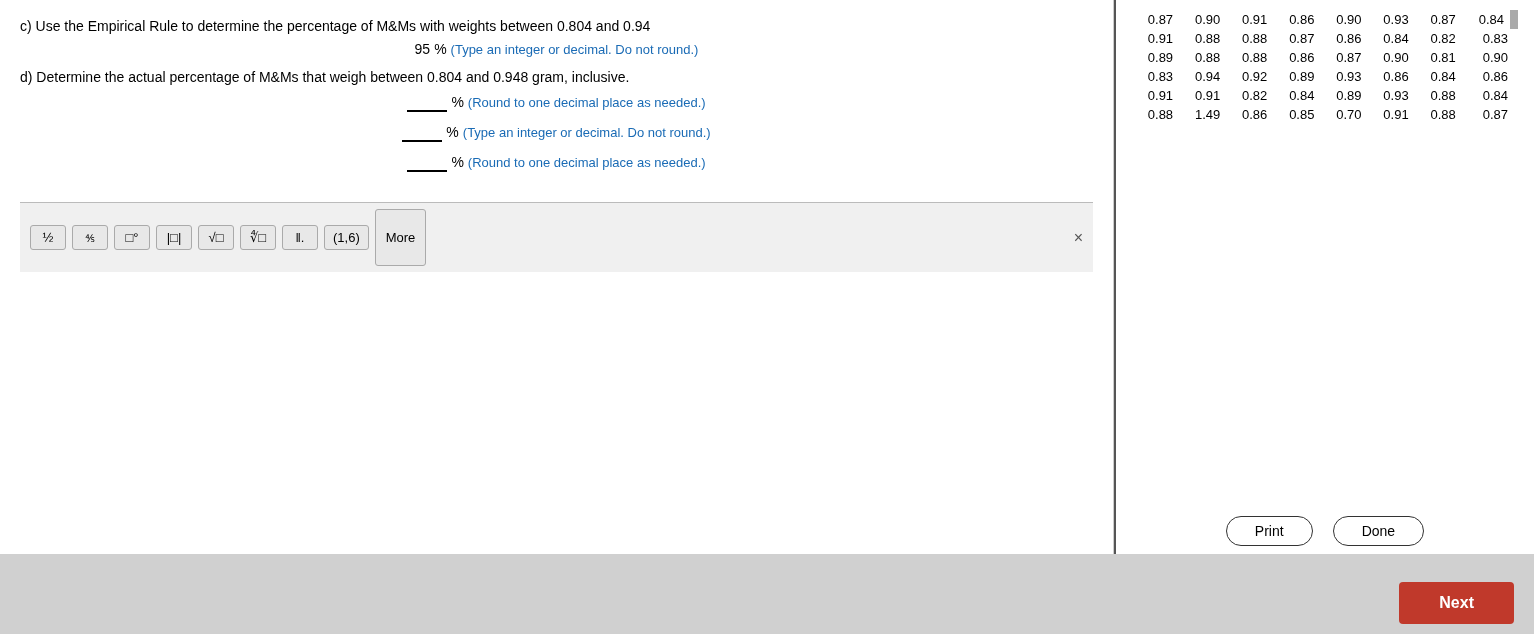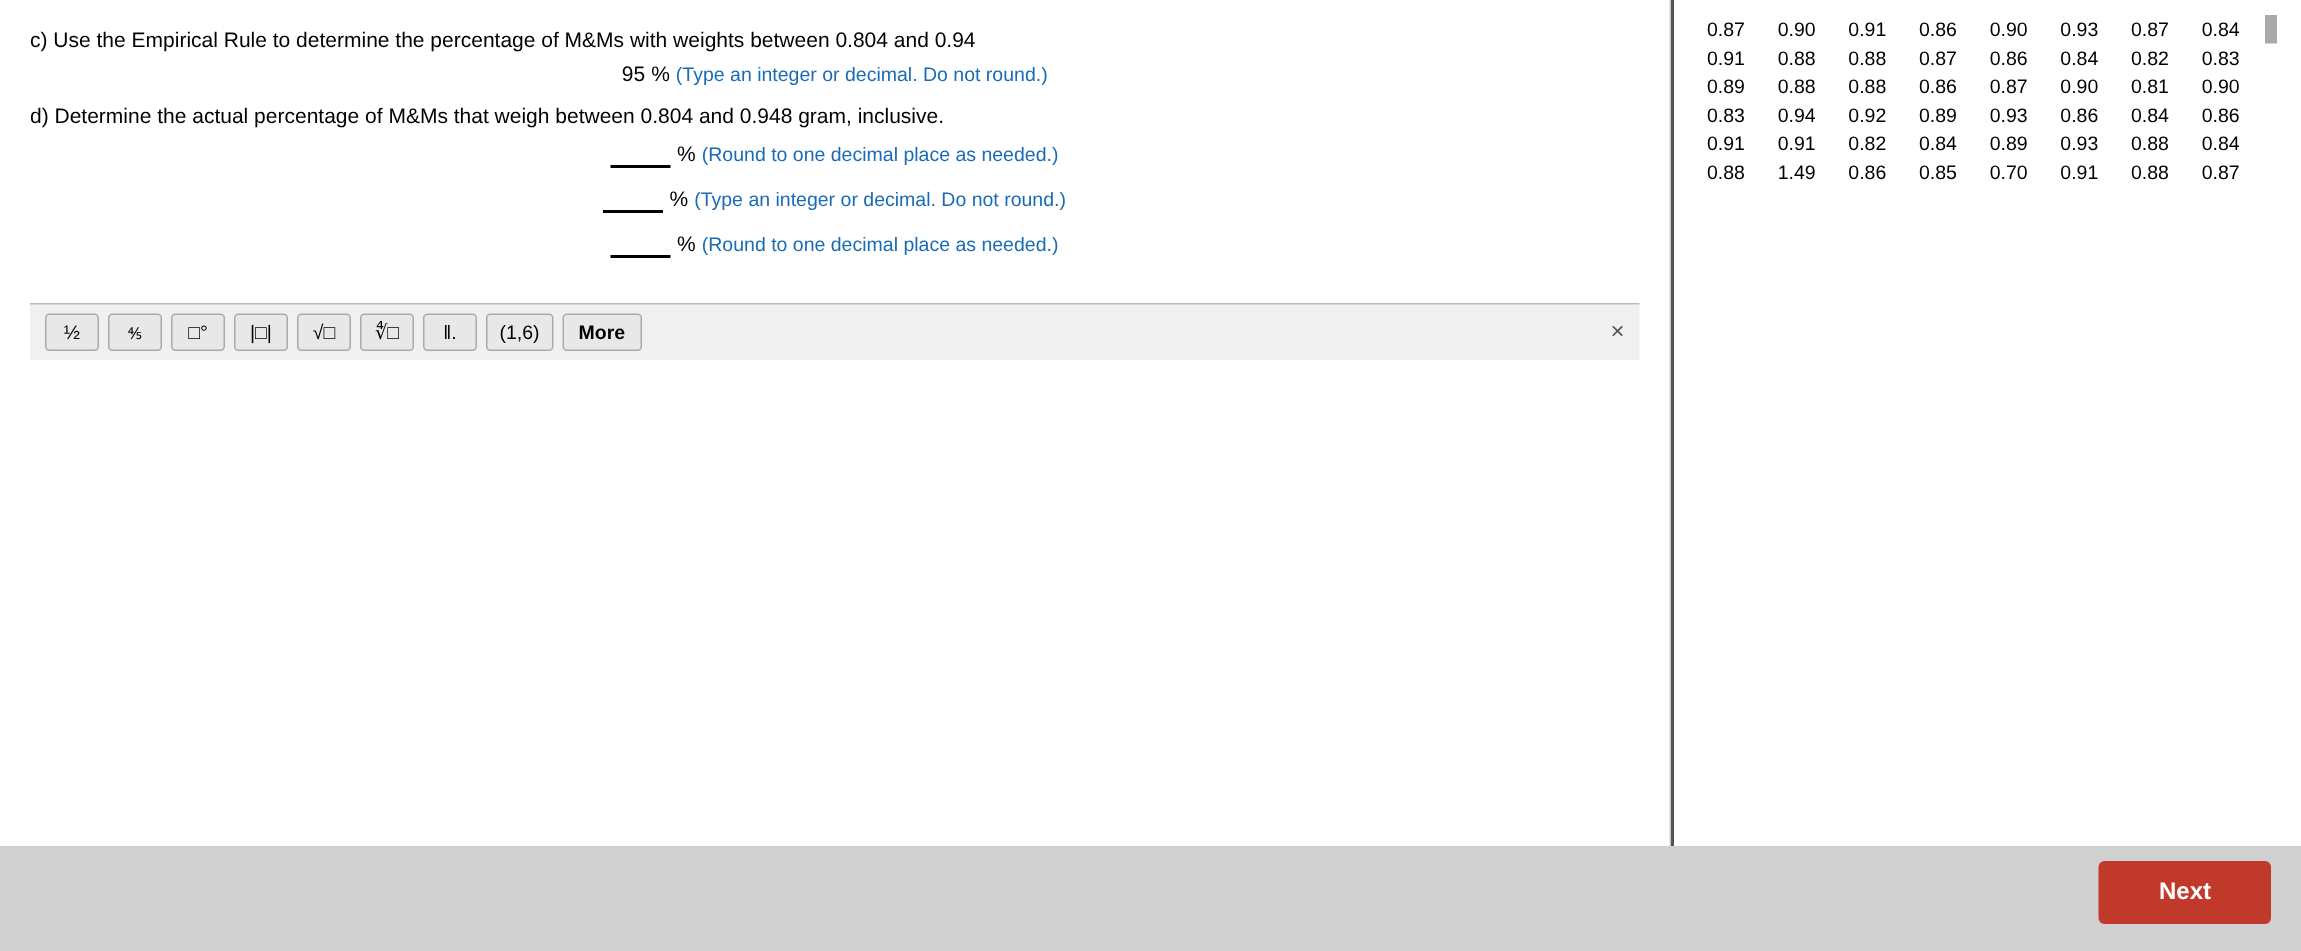--- a/index.html
+++ b/index.html
@@ -7,21 +7,21 @@
       font-family: Arial, sans-serif;
       font-size: 14px;
       background: #d0d0d0;
       width: 1534px;
       min-height: 634px;
       overflow: hidden;
     }
     .main-container {
       display: flex;
       width: 1534px;
-      height: 634px;
+      height: 554px;
       background: #fff;
     }
     .left-panel {
       flex: 1;
       padding: 16px 20px;
       background: #fff;
       border-right: 1px solid #ccc;
       overflow-y: auto;
     }
     .right-panel {
@@ -36,20 +36,21 @@
       padding: 10px 16px;
       overflow-y: auto;
     }
     .data-table {
       width: 100%;
       border-collapse: collapse;
     }
     .data-table td {
       padding: 2px 6px;
       font-size: 13px;
+      text-align: right;
       color: #000;
     }
     .print-done-row {
       display: flex;
       justify-content: center;
       gap: 20px;
       padding: 12px 0 8px 0;
     }
     .btn-print, .btn-done {
       border: 1.5px solid #333;
@@ -119,41 +120,40 @@
       min-width: 36px;
       text-align: center;
       display: flex;
       align-items: center;
       justify-content: center;
     }
     .toolbar-more {
       background: #e8e8e8;
       border: 1px solid #aaa;
       border-radius: 3px;
-      padding: 4px 10px;
+      padding: 20px 10px;
       font-size: 13px;
       cursor: pointer;
-      font-weight: bold;
     }
     .close-x {
       position: absolute;
       right: 10px;
       top: 50%;
       transform: translateY(-50%);
       font-size: 16px;
       cursor: pointer;
       color: #555;
     }
 
     
     .next-area {
       background: #d0d0d0;
       display: flex;
       justify-content: flex-end;
-      align-items: flex-start;
+      align-items: flex-end;
       padding: 10px 20px;
       min-height: 60px;
       width: 100%;
     }
     .btn-next {
       background: #c0392b;
       color: #fff;
       border: none;
       border-radius: 4px;
       padding: 12px 40px;

